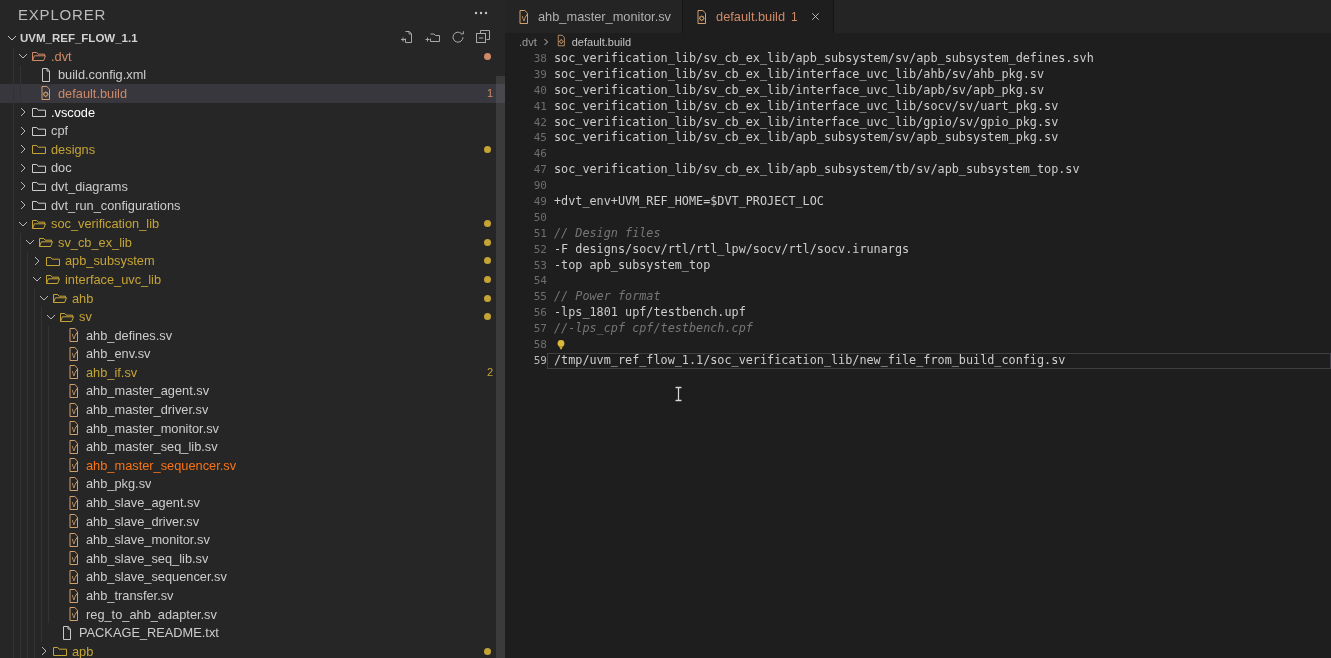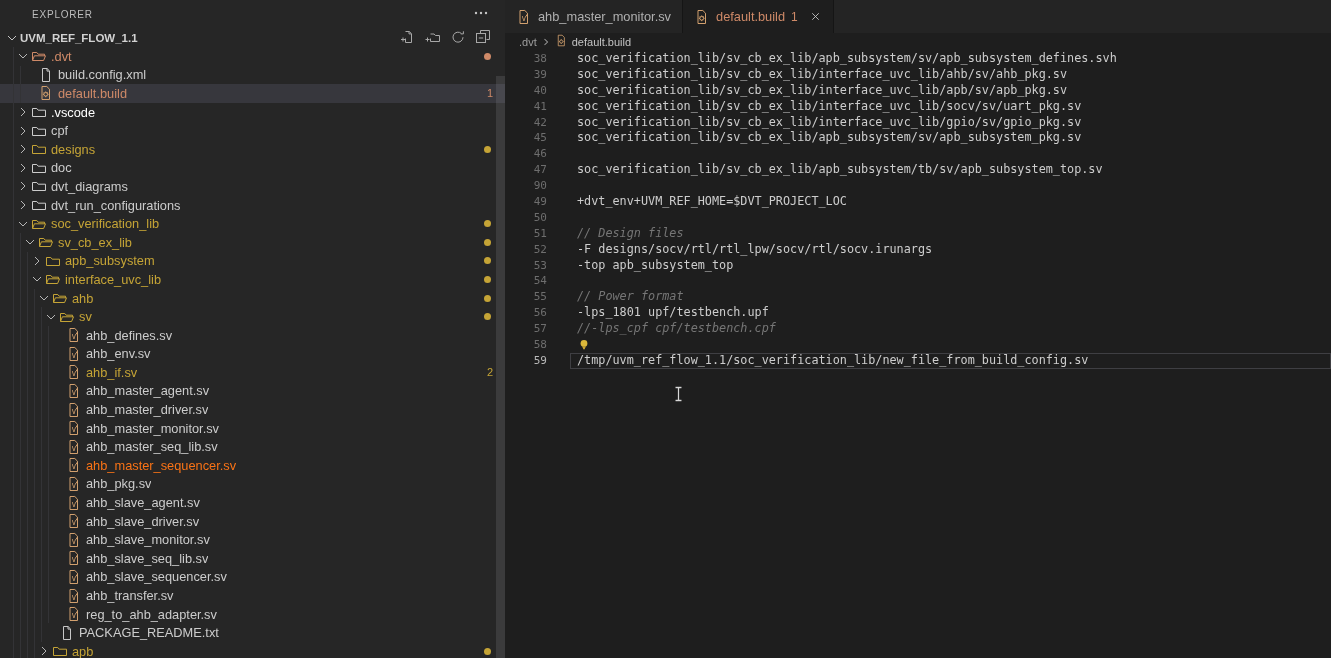--- a/index.html
+++ b/index.html
@@ -6,22 +6,22 @@
   body{
     width:1331px;height:658px;overflow:hidden;position:relative;
     background:#1e1e1e;color:#cccccc;
     font-family:"Liberation Sans",sans-serif;
     -webkit-font-smoothing:antialiased;
   }
   .app{display:flex;width:100%;height:100%}
 
   
   .sidebar{width:505px;flex:none;background:#262626;position:relative;overflow:hidden}
-  .ex-header{height:28px;display:flex;align-items:center;padding:0 14px 0 32px;
-    font-size:10px;letter-spacing:.8px;color:#bcbcbc}
+  .ex-header{height:28px;display:flex;align-items:center;padding:0 14px 0 18px;
+    font-size:15px;letter-spacing:.8px;color:#bcbcbc}
   .ex-actions{margin-left:auto;display:flex}
   .abtn{width:20px;height:20px;display:flex;align-items:center;justify-content:center;border-radius:4px}
   .section-row{height:19px;display:flex;align-items:center;padding-left:4px;
     font-weight:bold;font-size:11.5px;color:#d2d2d2}
   .sec-actions{margin-left:auto;display:flex;gap:5px;padding-right:12px}
   .tree{position:relative}
   .trow{height:18.6px;display:flex;align-items:center;padding-left:8px;font-size:12.8px;white-space:nowrap}
   .trow.sel{background:#37373d}
   .ind{width:7px;height:100%;flex:none;
     background:linear-gradient(to right,transparent 5px,#333336 5px,#333336 6px,transparent 6px)}
@@ -42,21 +42,21 @@
   .closex{margin-left:5px;display:flex;align-items:center}
   .breadcrumbs{height:17px;flex:none;background:#1e1e1e;display:flex;align-items:center;
     gap:3px;padding-left:14px;font-size:11px;color:#9d9d9d}
   .bc-item{display:flex;align-items:center;gap:4px}
   .bc-file{color:#c3c3c3}
 
   .code{flex:1;background:#1e1e1e;font-family:"DejaVu Sans Mono",monospace;
     font-size:11.8px;padding-top:1px;overflow:hidden}
   .eline{height:15.9px;line-height:15.9px;display:flex;white-space:pre}
   .lnum{width:42px;flex:none;text-align:right;color:#6e6e6e;font-size:11px}
-  .lcontent{flex:1;margin-left:23px;padding-left:7px;position:relative;color:#cdcdcd}
+  .lcontent{flex:1;margin-left:0;padding-left:7px;position:relative;color:#cdcdcd}
   .cur .lcontent{outline:1px solid #3f3f43;outline-offset:-1px}
   .cur .lnum{color:#b9b9b9}
   .comment{color:#767676;font-style:italic}
   .errtext{text-decoration-style:wavy;
     text-decoration-color:#dd8142;text-decoration-thickness:1px;text-underline-offset:3.5px}
   .bulbwrap{position:absolute;left:7px;top:1px;display:flex}
 
   .mouse{position:absolute;left:672px;top:385px;pointer-events:none;z-index:9}
 </style>
 </head>

